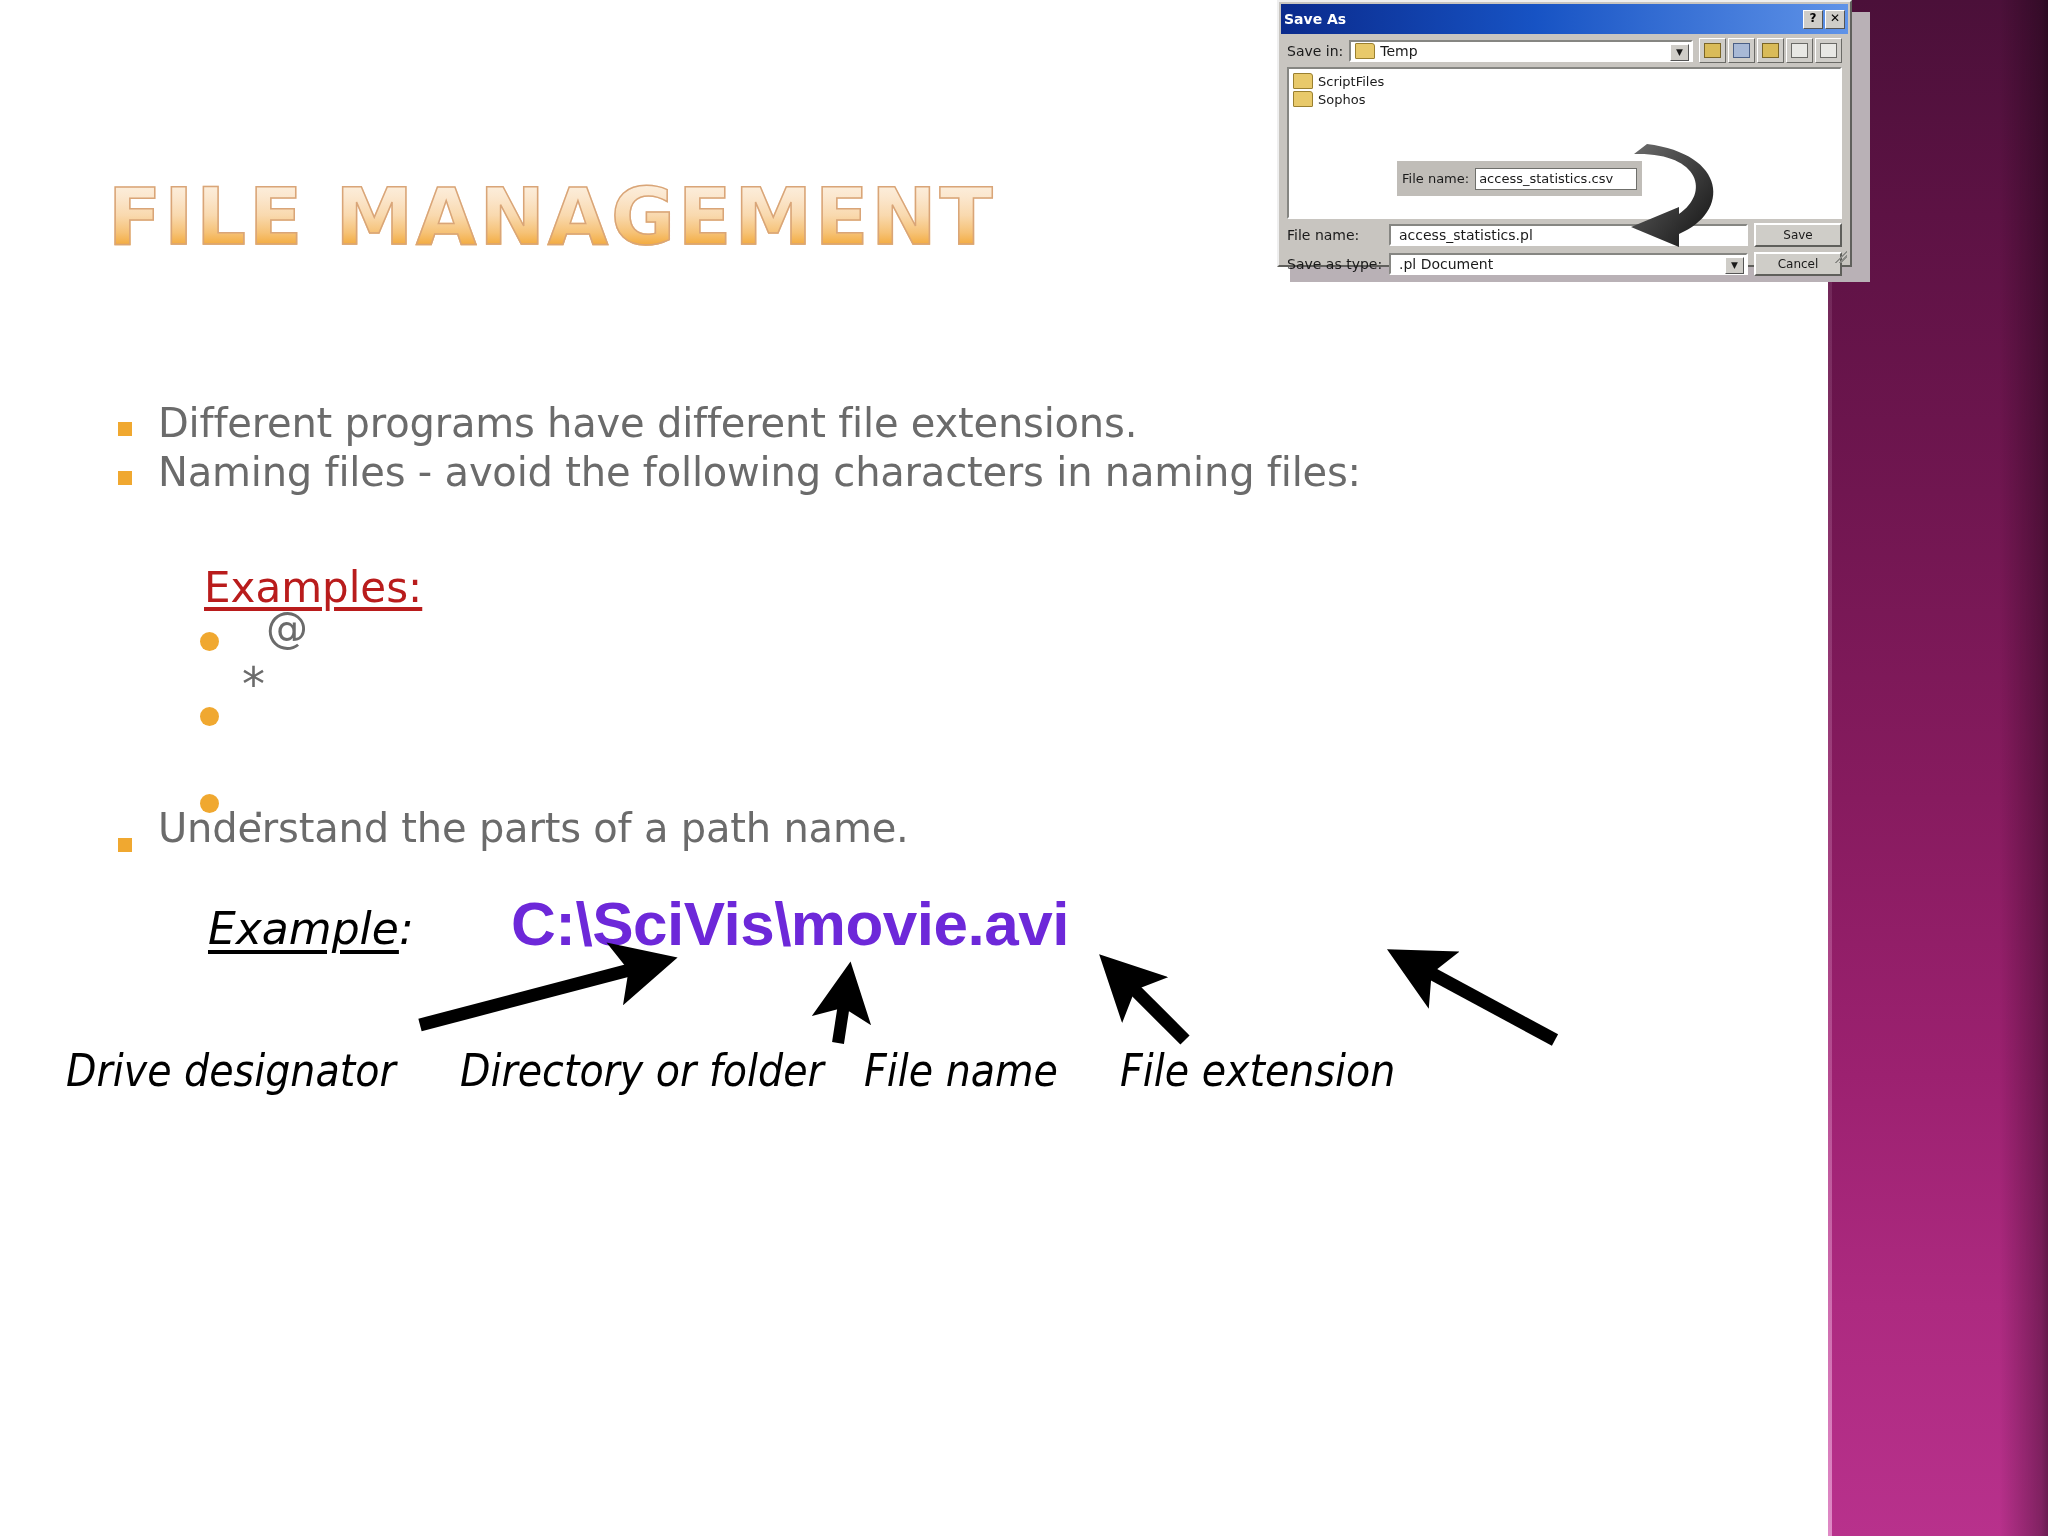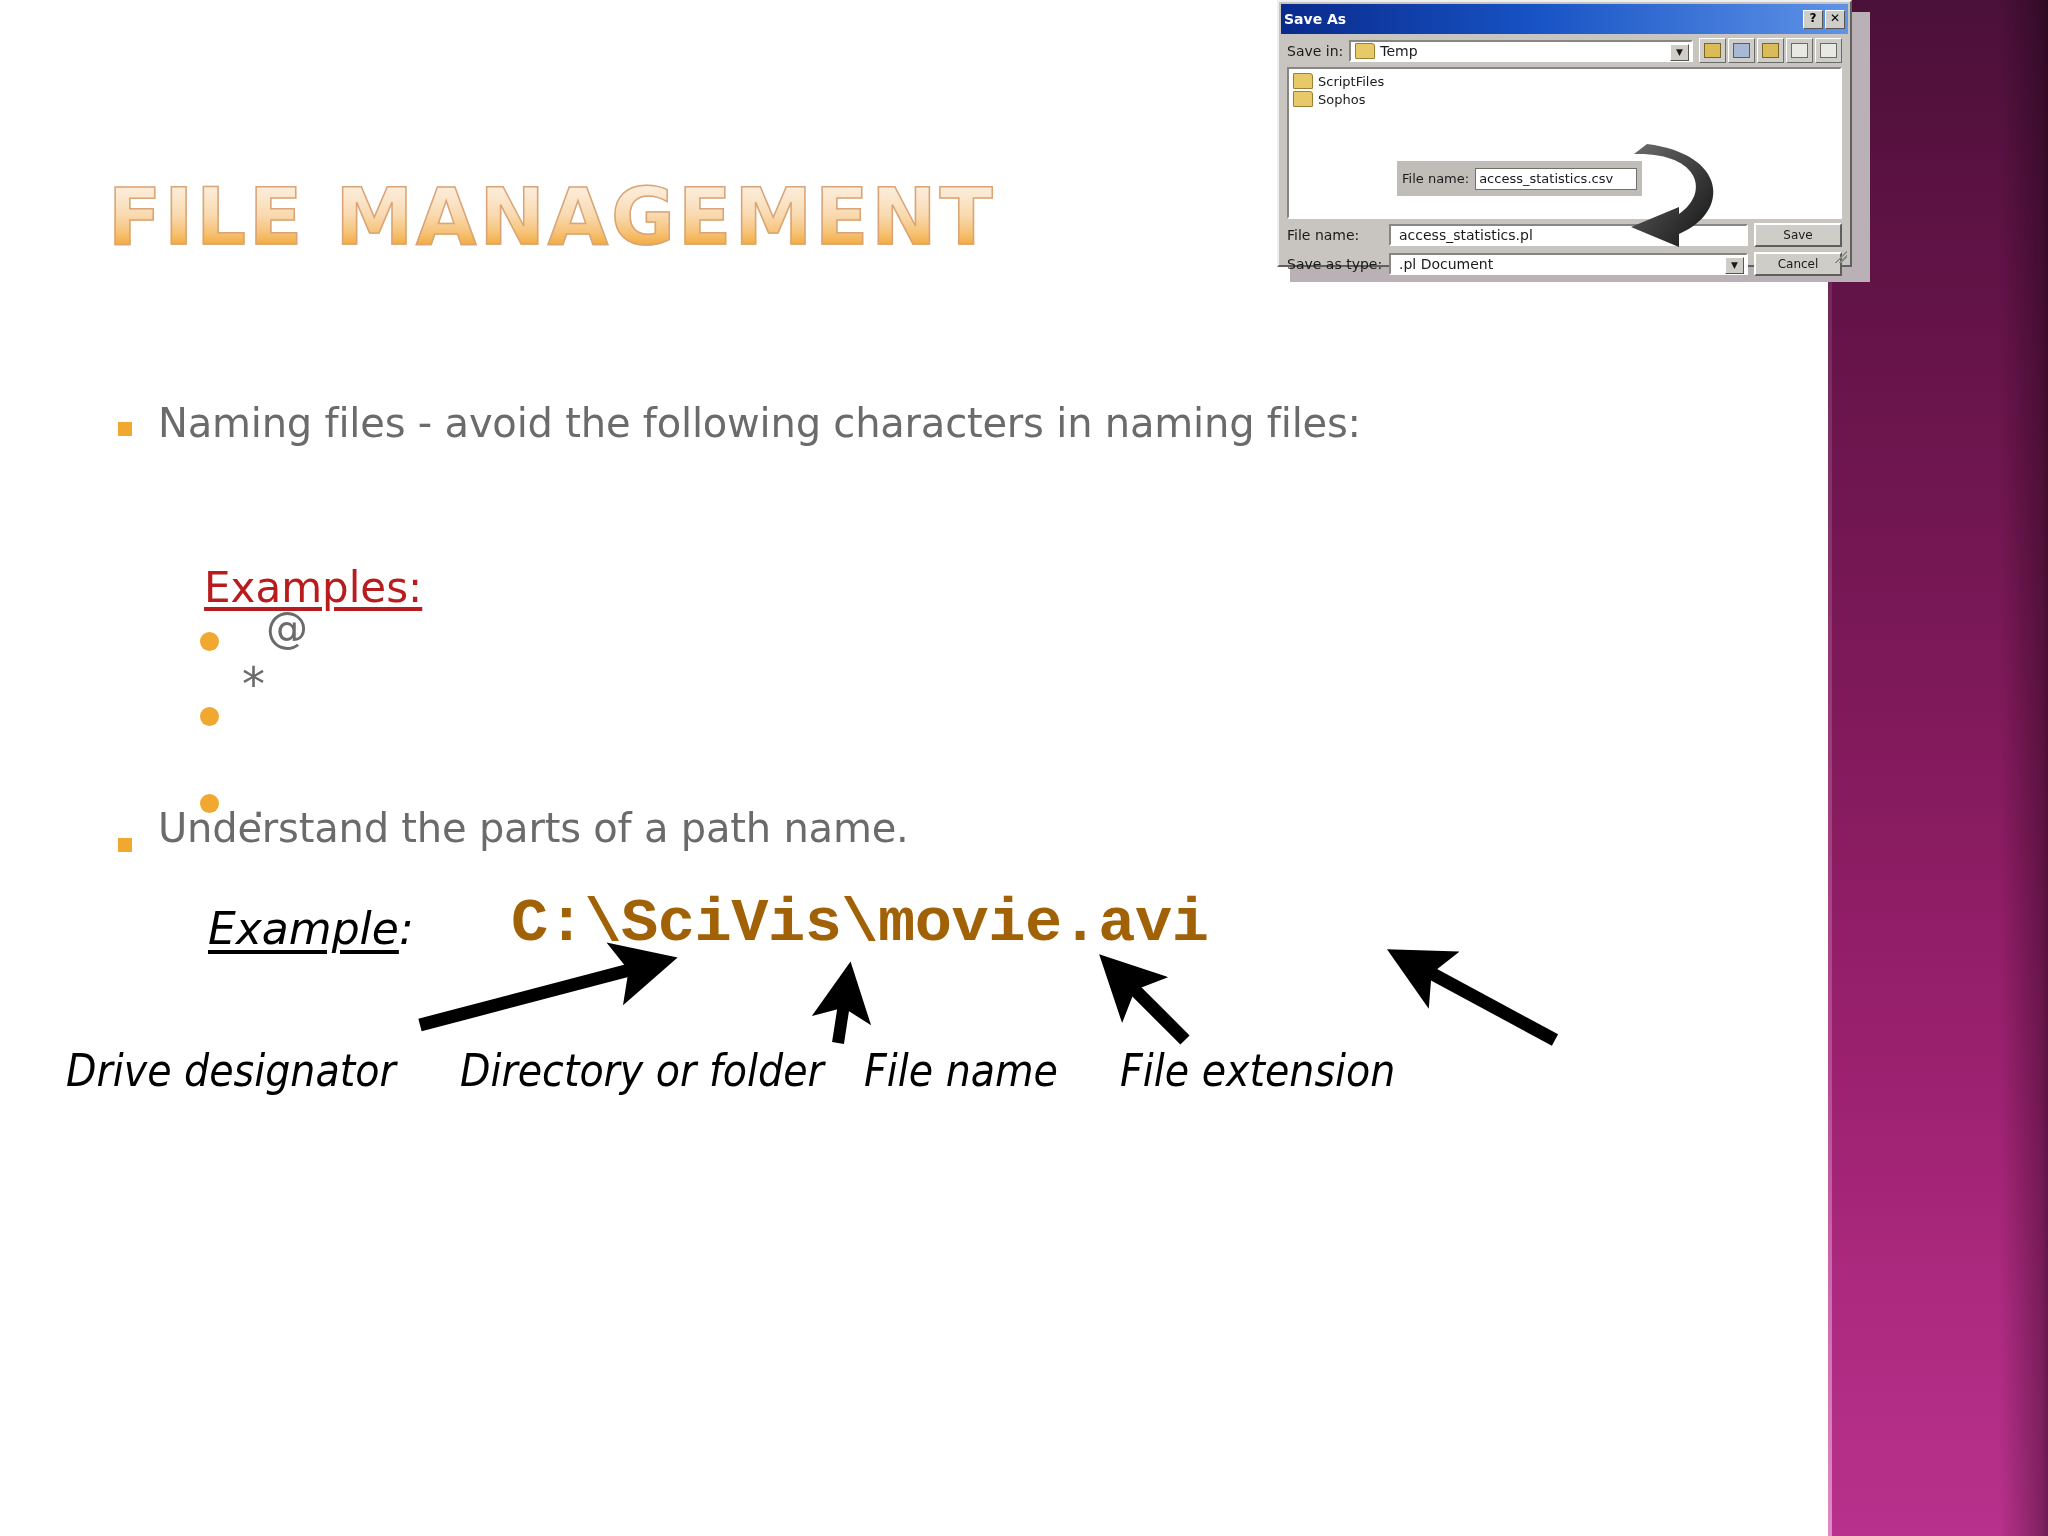--- a/index.html
+++ b/index.html
@@ -170,23 +170,23 @@
     margin-left: 48px;
   }
   .example-word .u { text-decoration: underline; text-underline-offset: 6px; }
 
   .path-text {
     position: absolute;
     left: 511px;
     top: 888px;
     font-size: 62px;
     font-weight: bold;
-    color: #a16207;
+    color: #6d28d9;
     letter-spacing: -0.5px;
-    font-family: Liberation Mono, monospace;
+    font-family: Liberation Sans, sans-serif;
     white-space: nowrap;
   }
 
   
   .anno {
     position: absolute;
     font-style: italic;
     font-size: 44px;
     color: #000;
     font-family: "DejaVu Sans Condensed", "DejaVu Sans", sans-serif;
@@ -377,20 +377,24 @@
 </style>
 </head>
 <body>
 
 <div class="purple-band"></div>
 <div class="purple-band-edge"></div>
 
 <div class="slide-title">File Management</div>
 
 <div class="bullet-list">
+  <div class="bullet-row">
+    <span class="sq-bullet"></span>
+    <span class="bullet-text">Different programs have different file extensions.</span>
+  </div>
   <div class="bullet-row">
     <span class="sq-bullet"></span>
     <span class="bullet-text">Naming files - avoid the following characters in naming files:</span>
   </div>
 </div>
 
 <div class="examples-head">Examples:</div>
 
 <div class="sub-bullets">
   <div class="sub-row r1">

